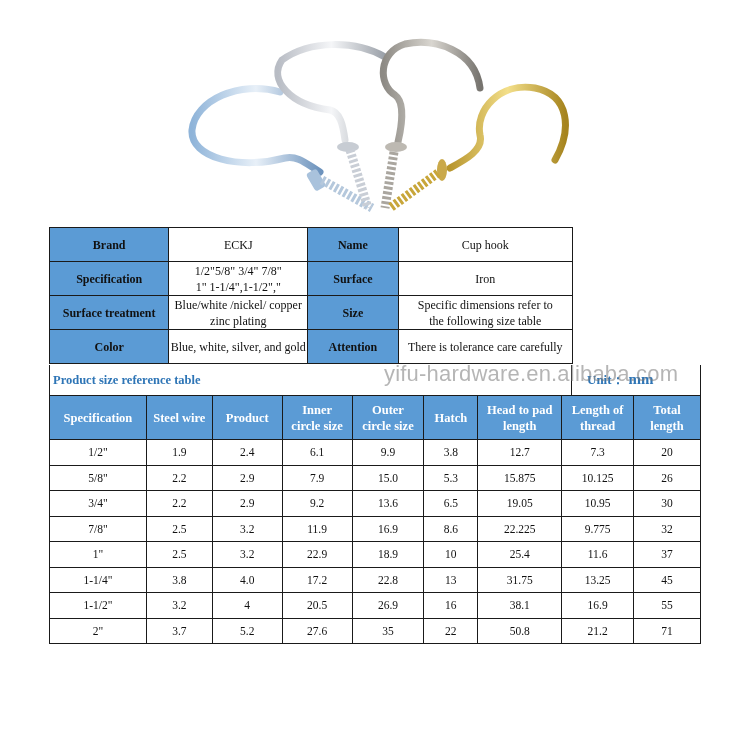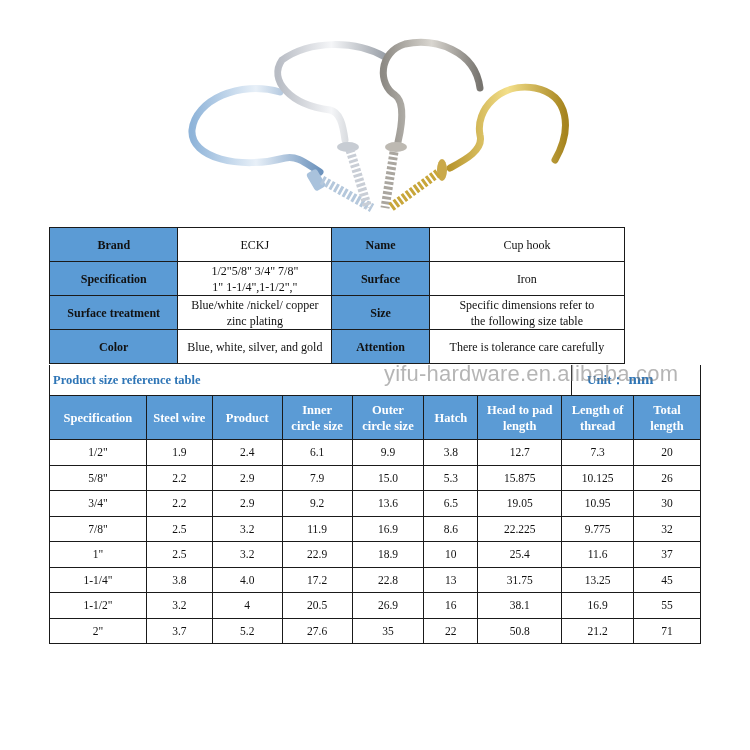--- a/index.html
+++ b/index.html
@@ -1,21 +1,21 @@
 <!DOCTYPE html>
 <html><head>
 <meta charset="utf-8">
 <style>
   * { box-sizing: border-box; margin: 0; padding: 0; }
   body { width: 750px; height: 750px; background: #ffffff; font-family: "Liberation Serif", serif; position: relative; overflow: hidden; color: #111; }
   .hero { position: absolute; left: 180px; top: 30px; width: 400px; height: 195px; }
   .hero svg { width: 100%; height: 100%; }
   table { border-collapse: collapse; position: absolute; }
   td, th { border: 1px solid #1a1a1a; text-align: center; vertical-align: middle; font-size: 12px; line-height: 16px; }
-  .spec { left: 49px; top: 227px; width: 576px; }
+  .spec { left: 49px; top: 227px; width: 524px; }
   .spec td { height: 34px; }
   .spec td.lbl { background: #5b9bd5; font-weight: bold; font-size: 12px; }
   .spec td.val { background: #fff; }
   .ref-bar { position: absolute; left: 49px; top: 365px; width: 652px; height: 34px; border-left: 1px solid #1a1a1a; border-right: 1px solid #1a1a1a; }
   .ref-title { position: absolute; left: 3px; top: 8px; color: #2e75b6; font-weight: bold; font-size: 12.5px; }
   .unit { position: absolute; left: 521px; top: 0; height: 30px; border-left: 1px solid #1a1a1a; padding-left: 15px; padding-top: 6px; color: #2e75b6; font-weight: bold; font-size: 13px; width: 131px; }
   .unit .mm { font-size: 15px; margin-left: 4px; }
   .watermark { position: absolute; left: 384px; top: 361px; font-family: "Liberation Sans", sans-serif; font-size: 22px; color: rgba(120,120,120,0.55); letter-spacing: 0.2px; }
   .size { left: 49px; top: 395px; width: 652px; }
   .size th { background: #5b9bd5; color: #fff; font-weight: bold; height: 44px; font-size: 12.5px; line-height: 16px; }

